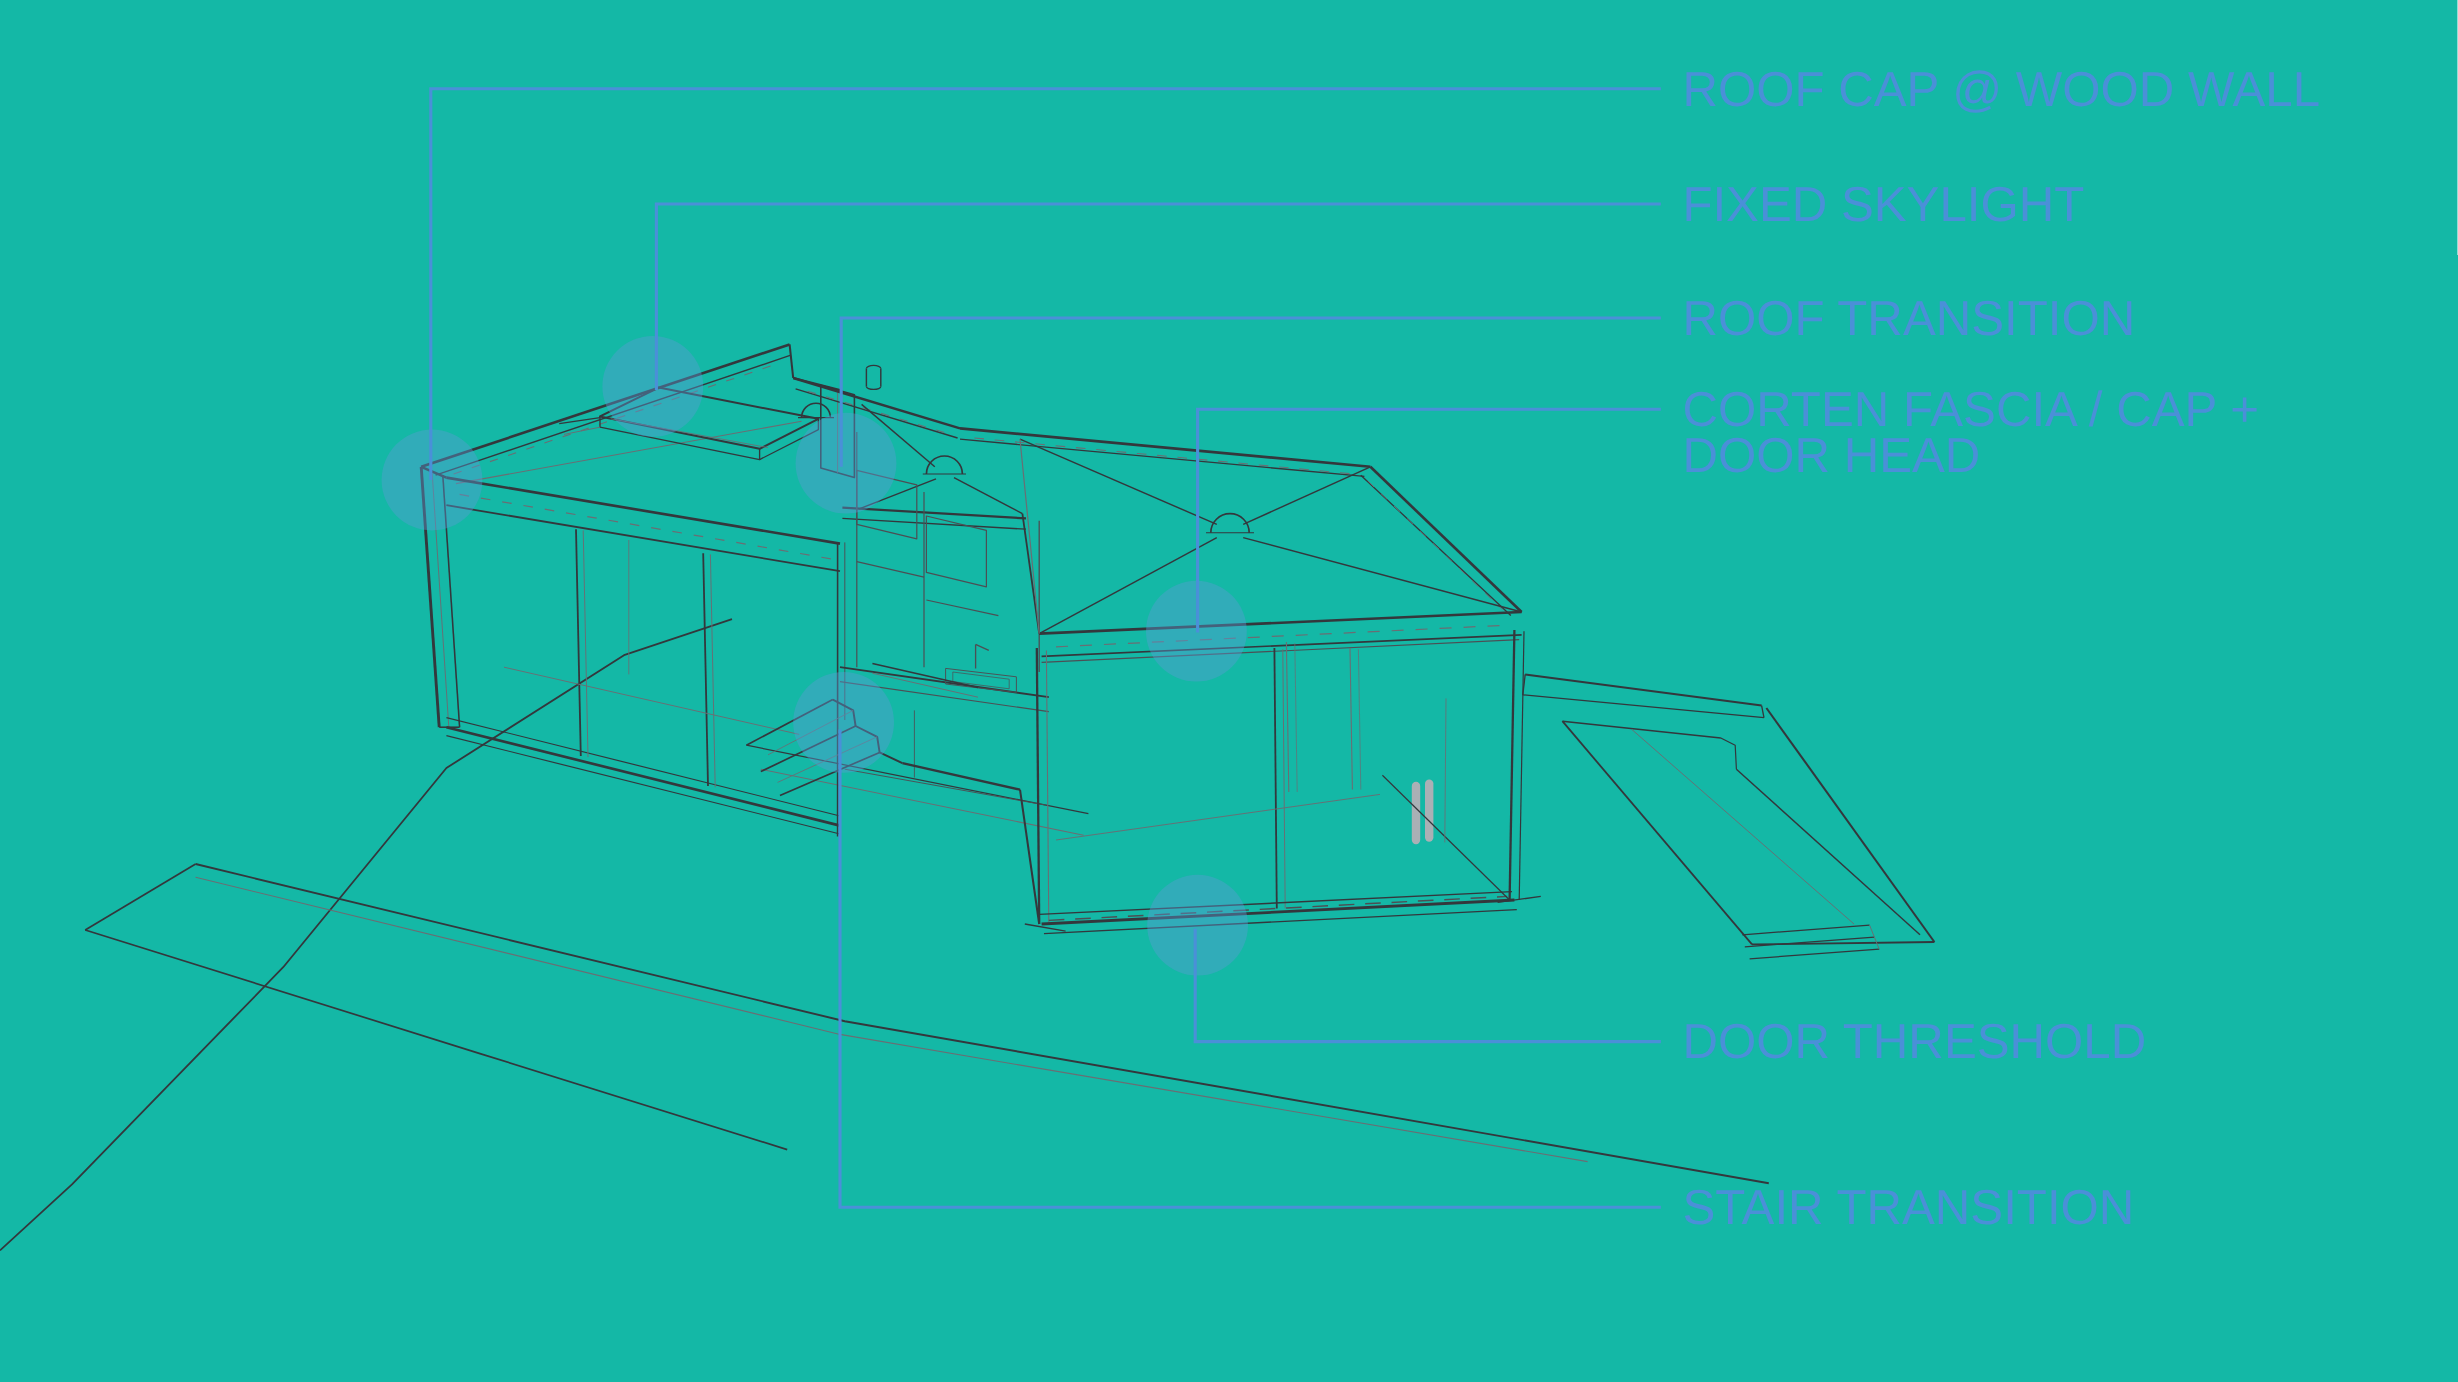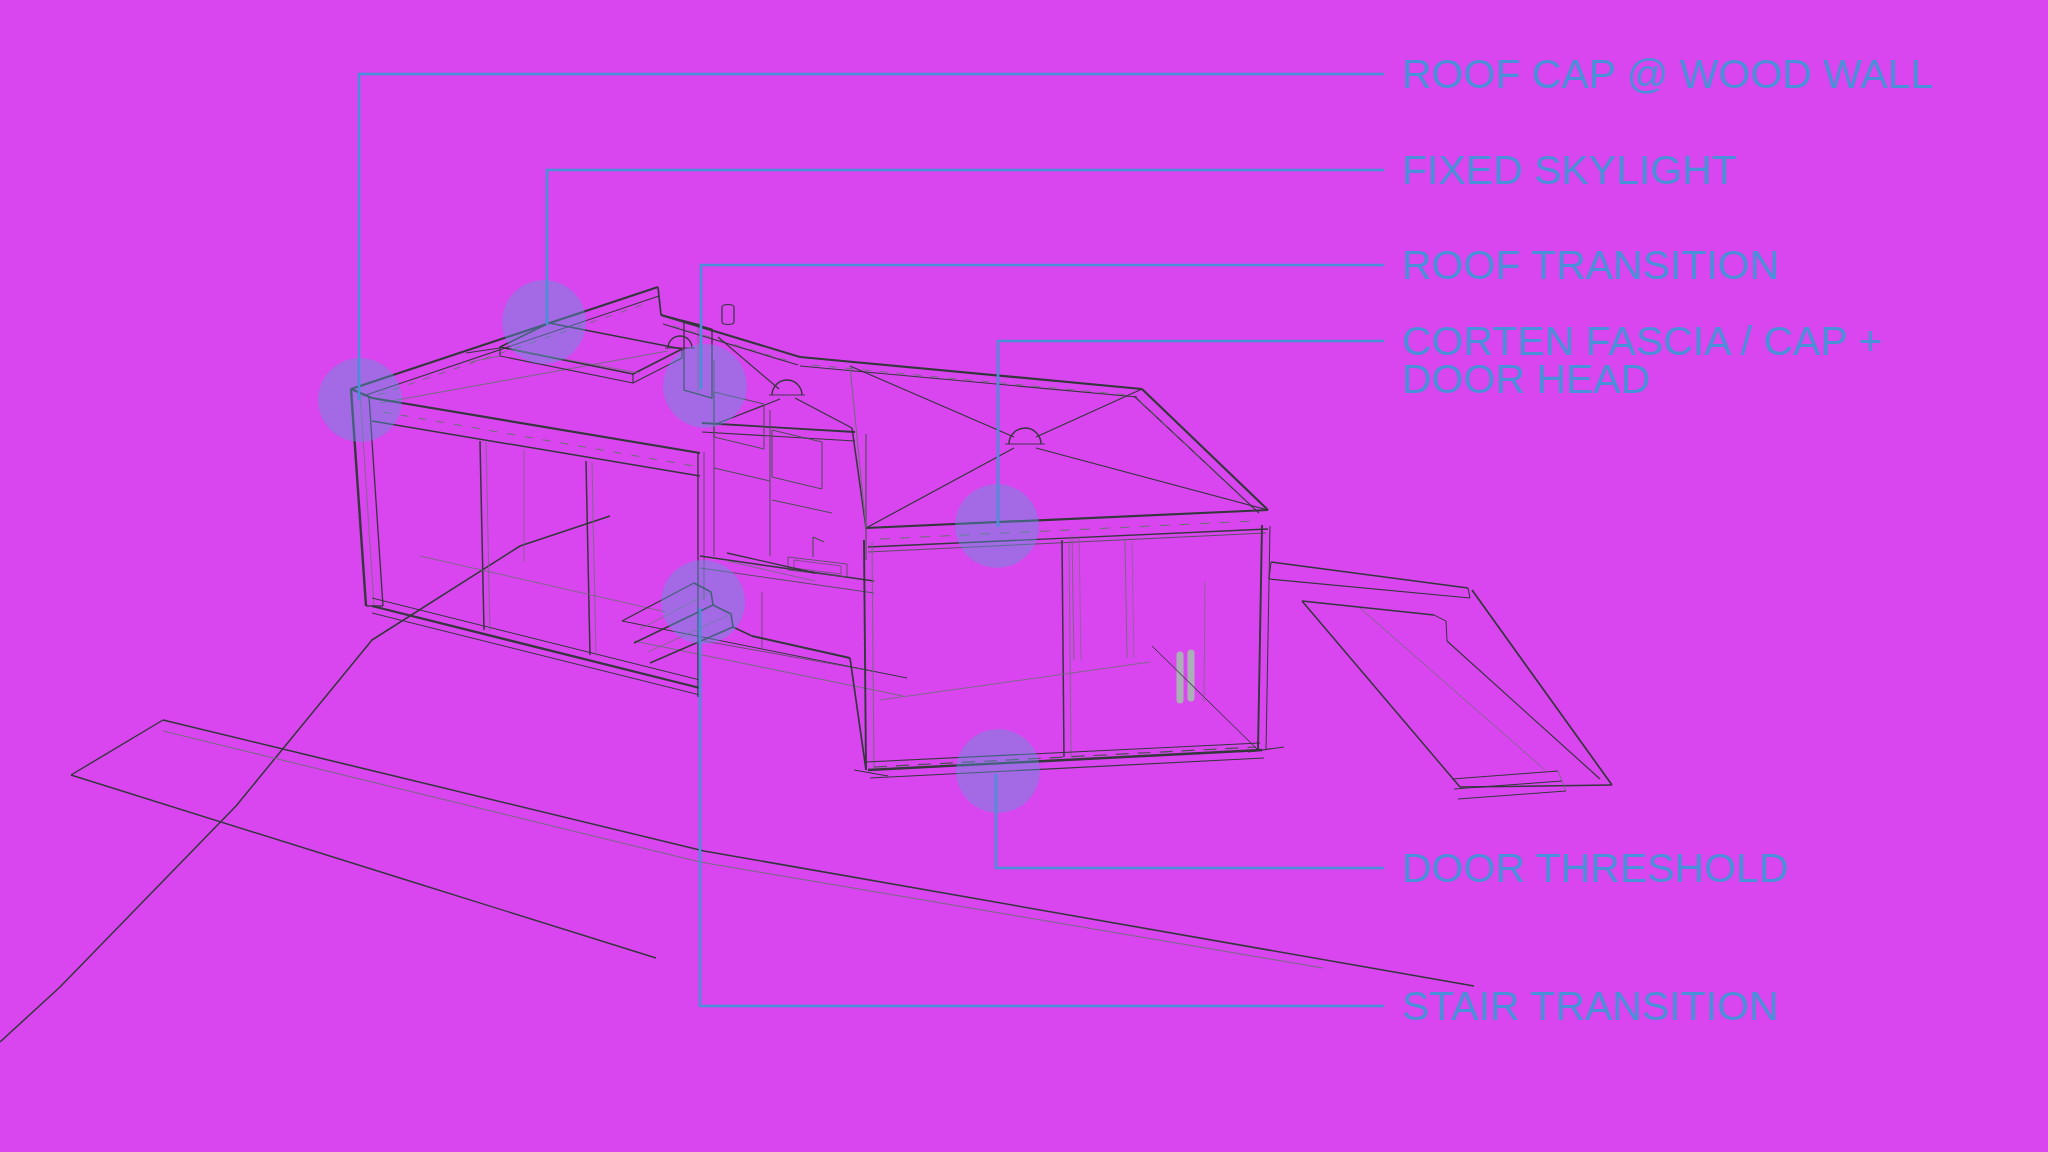--- a/index.html
+++ b/index.html
@@ -1,21 +1,21 @@
 <!DOCTYPE html>
 <html><head>
 <meta charset="utf-8">
 <title>Architectural Detail Callout Diagram</title>
 <style>
   html, body { margin: 0; padding: 0; background: #ffffff; }
   .stage {
     position: relative;
     width: 2048px;
     height: 1152px;
-    background: #d946ef;
+    background: #14b8a6;
     overflow: hidden;
     font-family: "Liberation Sans", sans-serif;
   }
   svg { display: block; }
   .house-line { fill: none; stroke: #34373c; stroke-linecap: butt; stroke-linejoin: round; }
   .lt { stroke: #6a6e73; }      
   .md { stroke: #4c4f54; }      
   .callout-label {
     font-family: "Liberation Sans", sans-serif;
     font-size: 41px;

